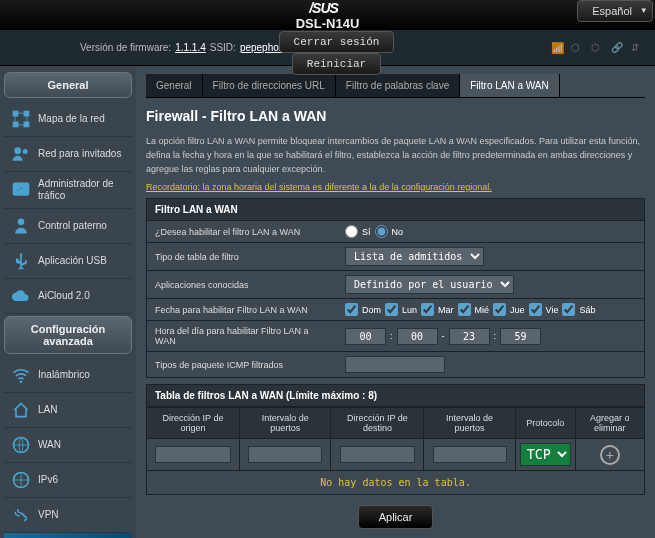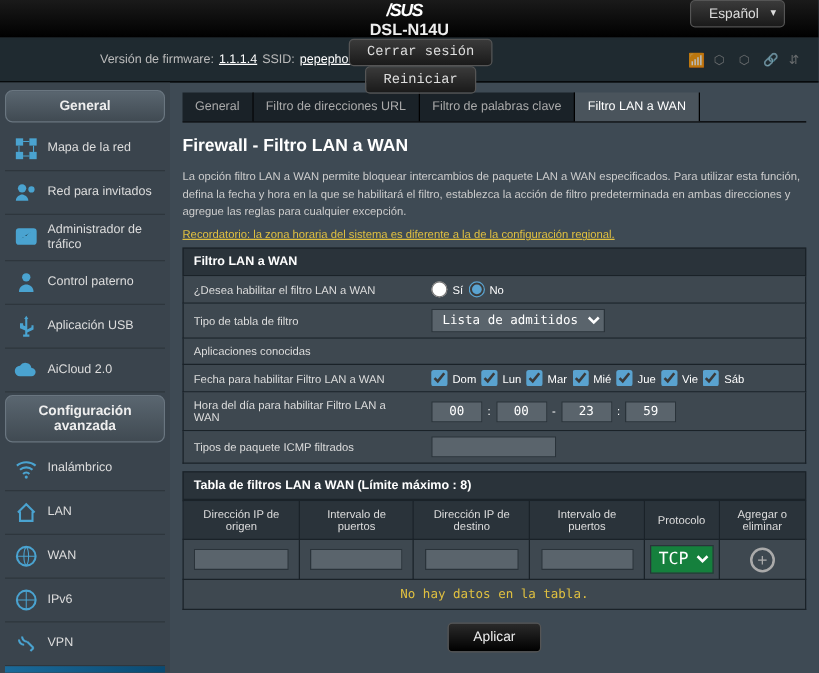--- a/index.html
+++ b/index.html
@@ -35,21 +35,21 @@
   border-radius: 4px;
   color: #ddd;
   padding: 4px 14px;
   margin-left: 18px;
   font-size: 11px;
   cursor: pointer;
   font-family: Liberation Mono, monospace;
 }
 .lang-btn {
   position: absolute;
-  right: 27px;
+  right: 2px;
   background: linear-gradient(#3a3a3a, #1a1a1a);
   border: 1px solid #555;
   border-radius: 4px;
   color: #ddd;
   padding: 4px 20px 4px 14px;
   font-size: 11px;
   cursor: pointer;
 }
 .lang-btn::after {
   content: "▾";
@@ -450,20 +450,23 @@
 
     <div class="form-row">
       <div class="form-label">Tipo de tabla de filtro</div>
       <div class="form-control">
         <select><option>Lista de admitidos</option></select>
       </div>
     </div>
 
     <div class="form-row">
       <div class="form-label">Aplicaciones conocidas</div>
+      <div class="form-control">
+        <select><option>Definido por el usuario</option></select>
+      </div>
     </div>
 
     <div class="form-row">
       <div class="form-label">Fecha para habilitar Filtro LAN a WAN</div>
       <div class="form-control">
         <label>
             <input type="checkbox" checked="" style="">
             <span>Dom</span>
           </label>
         <label>

